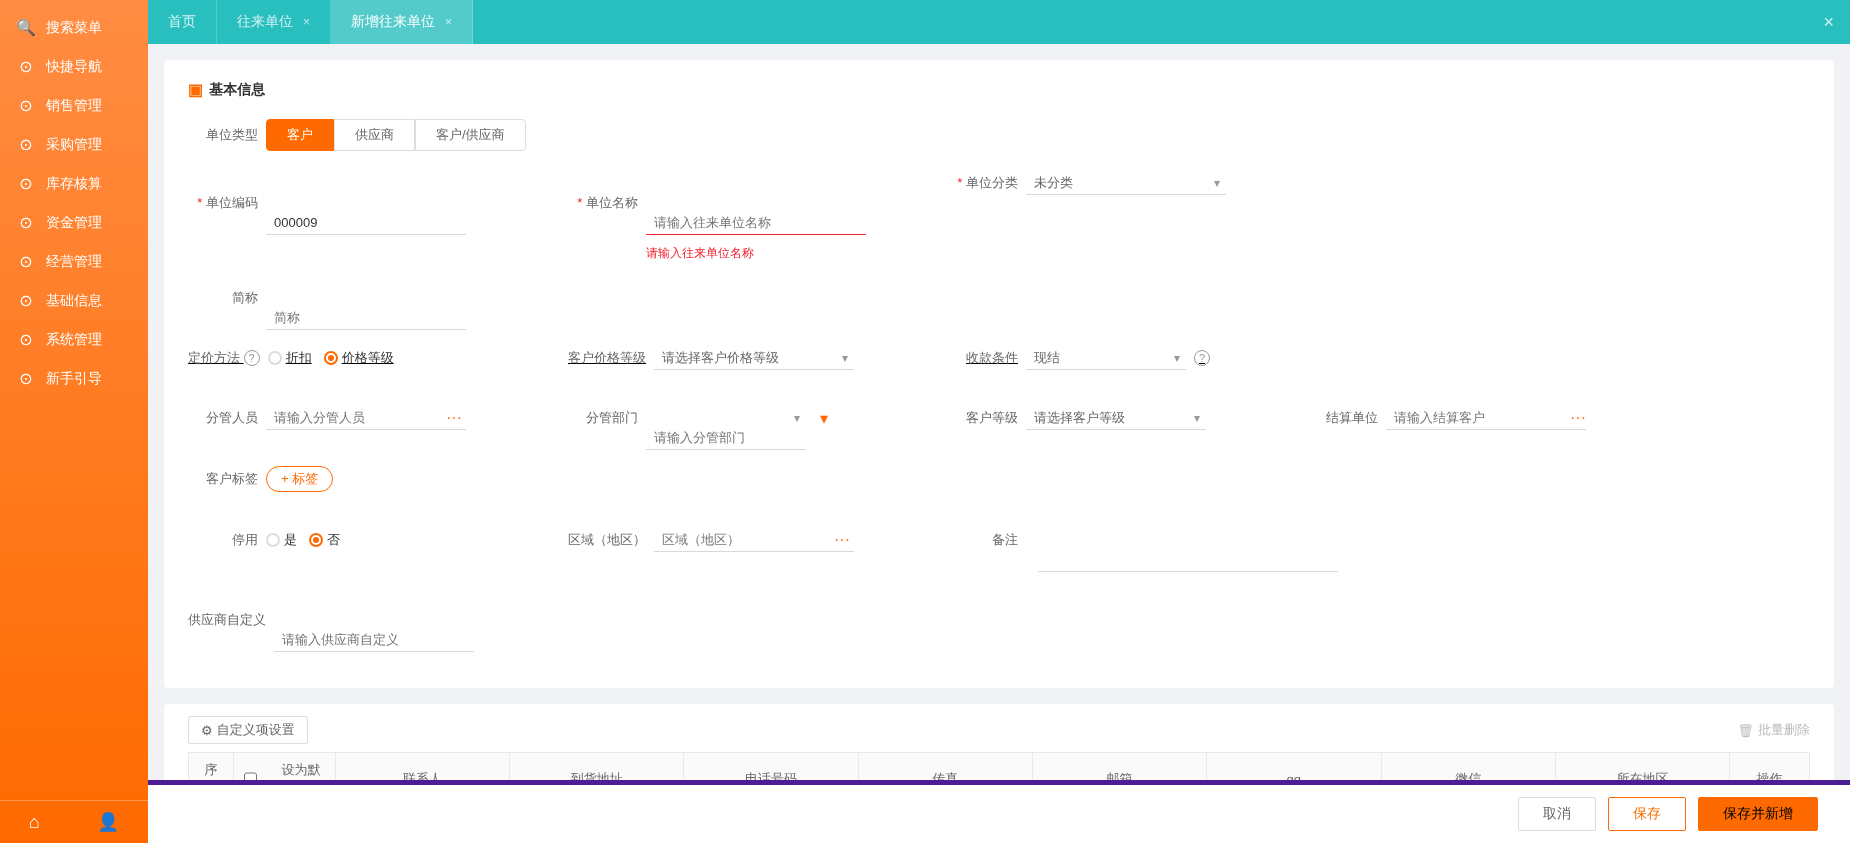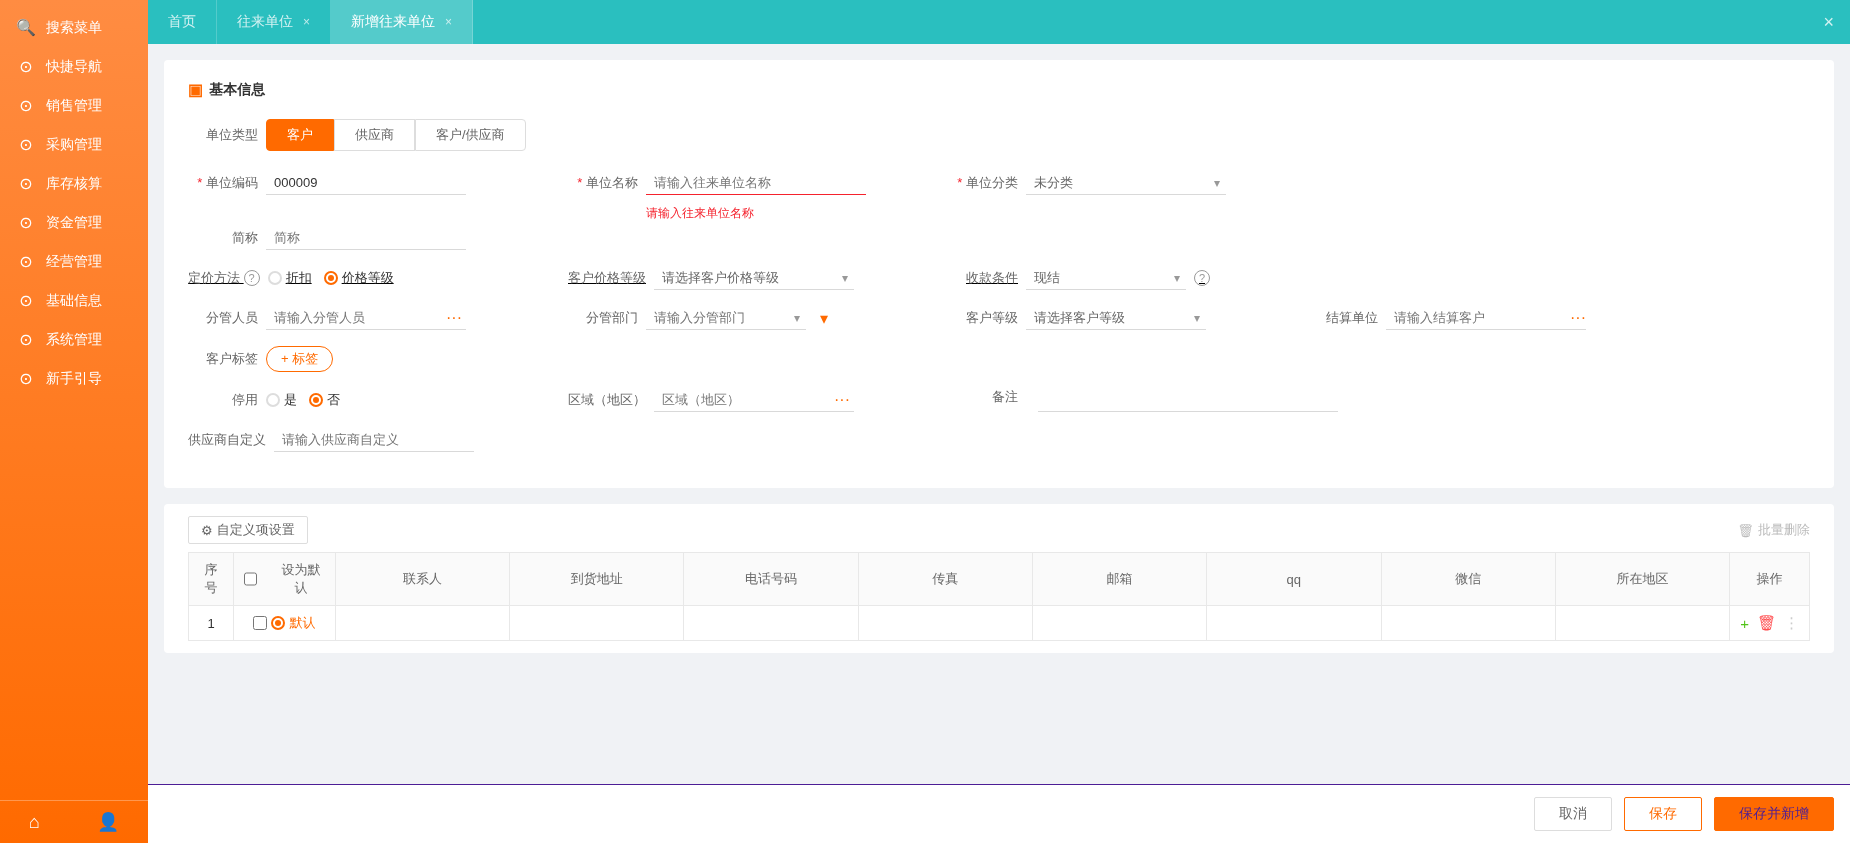--- a/index.html
+++ b/index.html
@@ -163,20 +163,21 @@
     }
     .form-input {
       border: none;
       border-bottom: 1px solid #d9d9d9;
       padding: 4px 8px;
       font-size: 13px;
       color: #333;
       outline: none;
       width: 180px;
       background: transparent;
+      margin-top: 40px;
     }
     .form-input.error { border-bottom-color: #f5222d; }
     .error-msg {
       color: #f5222d;
       font-size: 12px;
       margin-top: 2px;
       margin-left: 78px;
     }
     .form-select {
       border: none;
@@ -347,46 +348,46 @@
       color: #999;
       cursor: pointer;
       font-size: 15px;
     }
     .row-action-btn.add { color: #52c41a; }
     .row-action-btn.del { color: #ff4d4f; }
 
     
     .footer {
       background: #fff;
-      padding: 12px 16px;
+      padding: 12px 32px;
       display: flex;
       justify-content: flex-end;
       gap: 12px;
-      border-top: 1px solid #4c1d95;
+      border-top: 5px solid #4c1d95;
       flex-shrink: 0;
     }
     .btn {
       padding: 7px 24px;
       border-radius: 2px;
       font-size: 14px;
       cursor: pointer;
       border: 1px solid #ddd;
     }
     .btn-cancel {
       background: #fff;
       color: #666;
     }
     .btn-save {
       background: #fff;
       color: #ff6a00;
       border-color: #ff6a00;
     }
     .btn-save-new {
       background: #ff6a00;
-      color: #4c1d95;
+      color: #000000;
       border-color: #ff6a00;
       text-align: right;
     }
 
     
     .content::-webkit-scrollbar { width: 6px; }
     .content::-webkit-scrollbar-track { background: #f0f2f5; }
     .content::-webkit-scrollbar-thumb { background: #ccc; border-radius: 3px; }
 
     .checkbox-cell {
@@ -607,21 +608,21 @@
             </div>
           </div>
         </div>
         <div class="form-field" style="flex:none; width:380px; align-items:center;">
           <span class="form-label">区域（地区）</span>
           <div class="form-input-with-btn">
             <input type="text" style="width: 160px;" placeholder="区域（地区）">
             <span class="more-btn">···</span>
           </div>
         </div>
-        <div class="form-field" style="flex:none; align-items:flex-start; gap:20px;">
+        <div class="form-field" style="flex:none; align-items:center; gap:20px;">
           <span class="form-label">备注</span>
           <input class="form-input" type="text" style="width: 300px;">
         </div>
       </div>
 
       <div class="form-row" style="align-items:center;">
         <div class="form-field" style="flex:none;">
           <span class="form-label">供应商自定义</span>
           <input class="form-input" type="text" style="width: 200px;" placeholder="请输入供应商自定义">
         </div>

